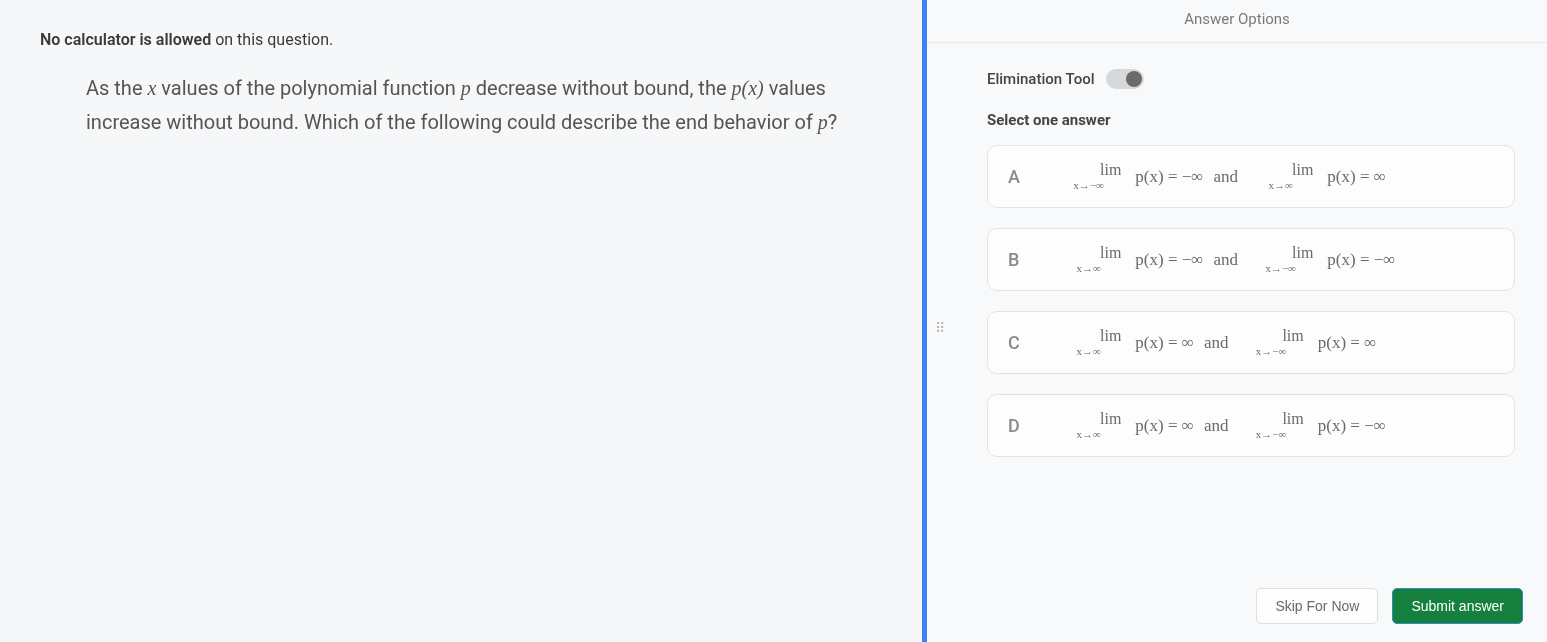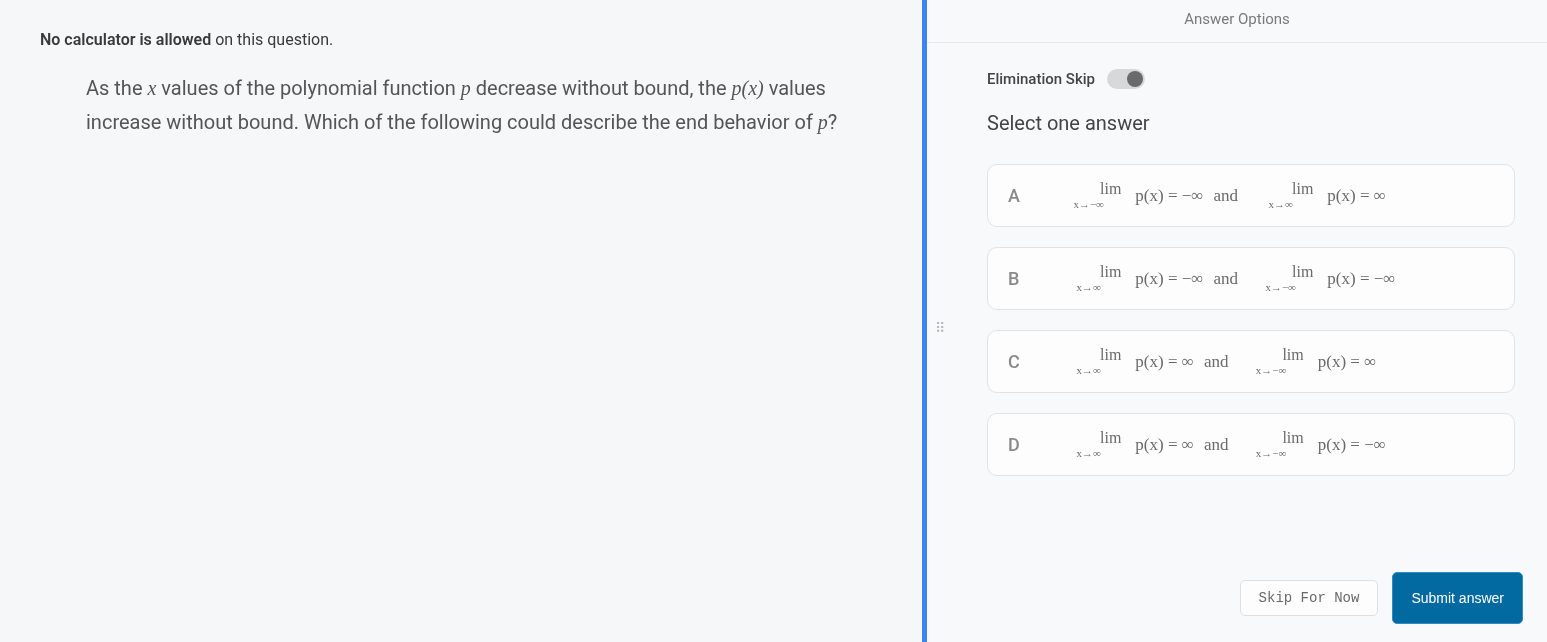--- a/index.html
+++ b/index.html
@@ -60,24 +60,24 @@
     .toggle-knob {
       width: 16px;
       height: 16px;
       border-radius: 50%;
       background: #6a6a6a;
       position: absolute;
       top: 2px;
       left: 20px;
     }
     .select-label {
-      font-size: 20px;
+      font-size: 15px;
       color: #444;
-      font-weight: 400;
-      margin-bottom: 29px;
+      font-weight: 700;
+      margin-bottom: 16px;
     }
     .option-card {
       background: #fdfdfe;
       border: 1px solid #e2e3e5;
       border-radius: 10px;
       padding: 16px 20px;
       margin-bottom: 20px;
       display: flex;
       align-items: center;
       gap: 28px;
@@ -138,27 +138,26 @@
       padding: 12px 24px 18px 24px;
     }
     .skip-btn {
       background: #fdfdfe;
       border: 1px solid #dedfe1;
       border-radius: 5px;
       padding: 9px 18px;
       font-size: 14px;
       color: #6a6a6a;
       cursor: pointer;
-      font-family: Liberation Mono, monospace;
     }
     .submit-btn {
-      background: #0369a1;
+      background: #15803d;
       border: 1px solid #318ac2;
       border-radius: 5px;
-      padding: 17px 18px;
+      padding: 9px 18px;
       font-size: 14px;
       color: #fff;
       cursor: pointer;
     }
   </style>
 </head>
 <body>
 
 <div class="main-container">
 
@@ -172,21 +171,21 @@
   </div>
 
   <div class="answer-panel">
     <div class="answer-header">Answer Options</div>
 
     <div class="drag-handle">⠿</div>
 
     <div class="answer-body">
 
       <div class="elim-row">
-        <span class="elim-label">Elimination Skip</span>
+        <span class="elim-label">Elimination Tool</span>
         <div class="toggle-track">
           <div class="toggle-knob"></div>
         </div>
       </div>
 
       <div class="select-label">Select one answer</div>
 
       <div class="option-card">
         <div class="option-letter">A</div>
         <div class="option-math">

